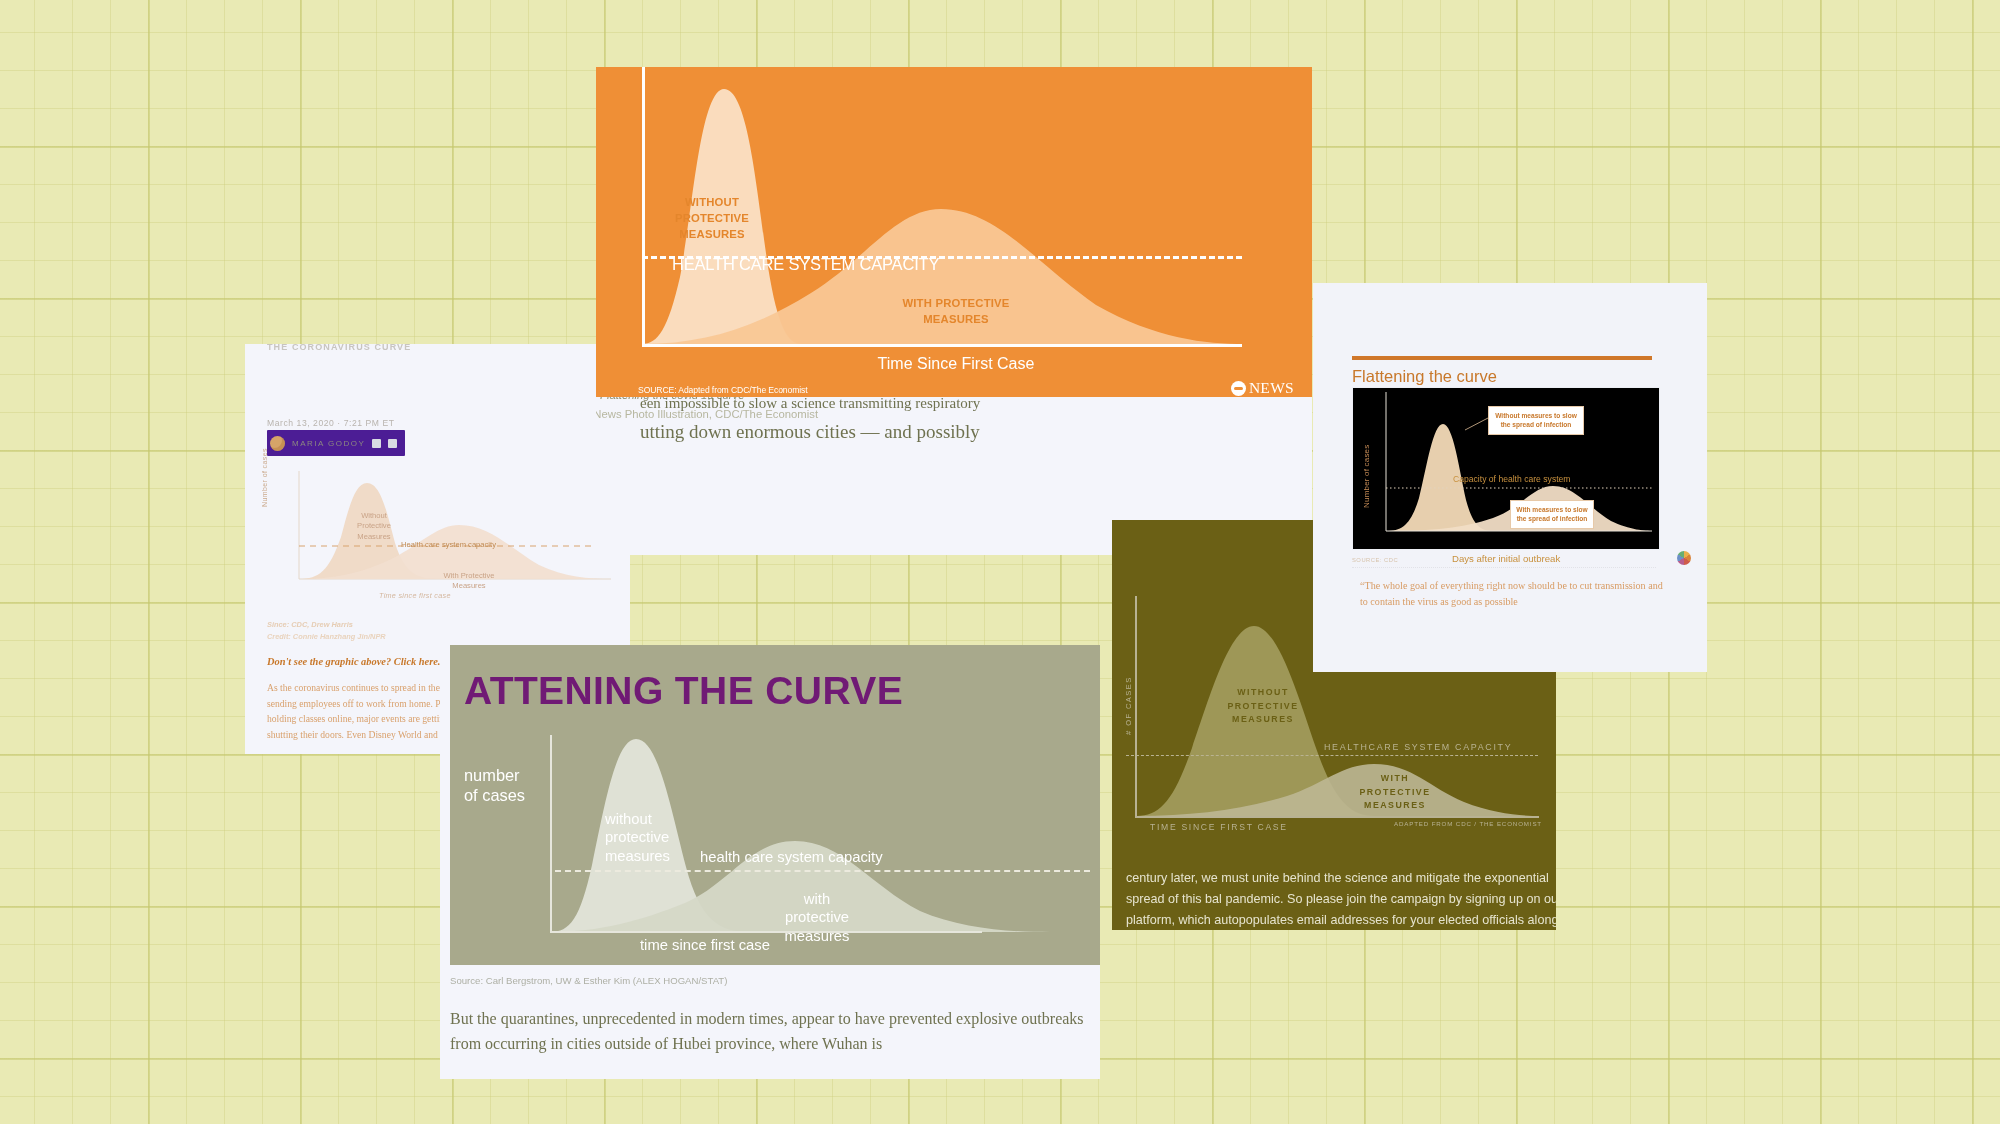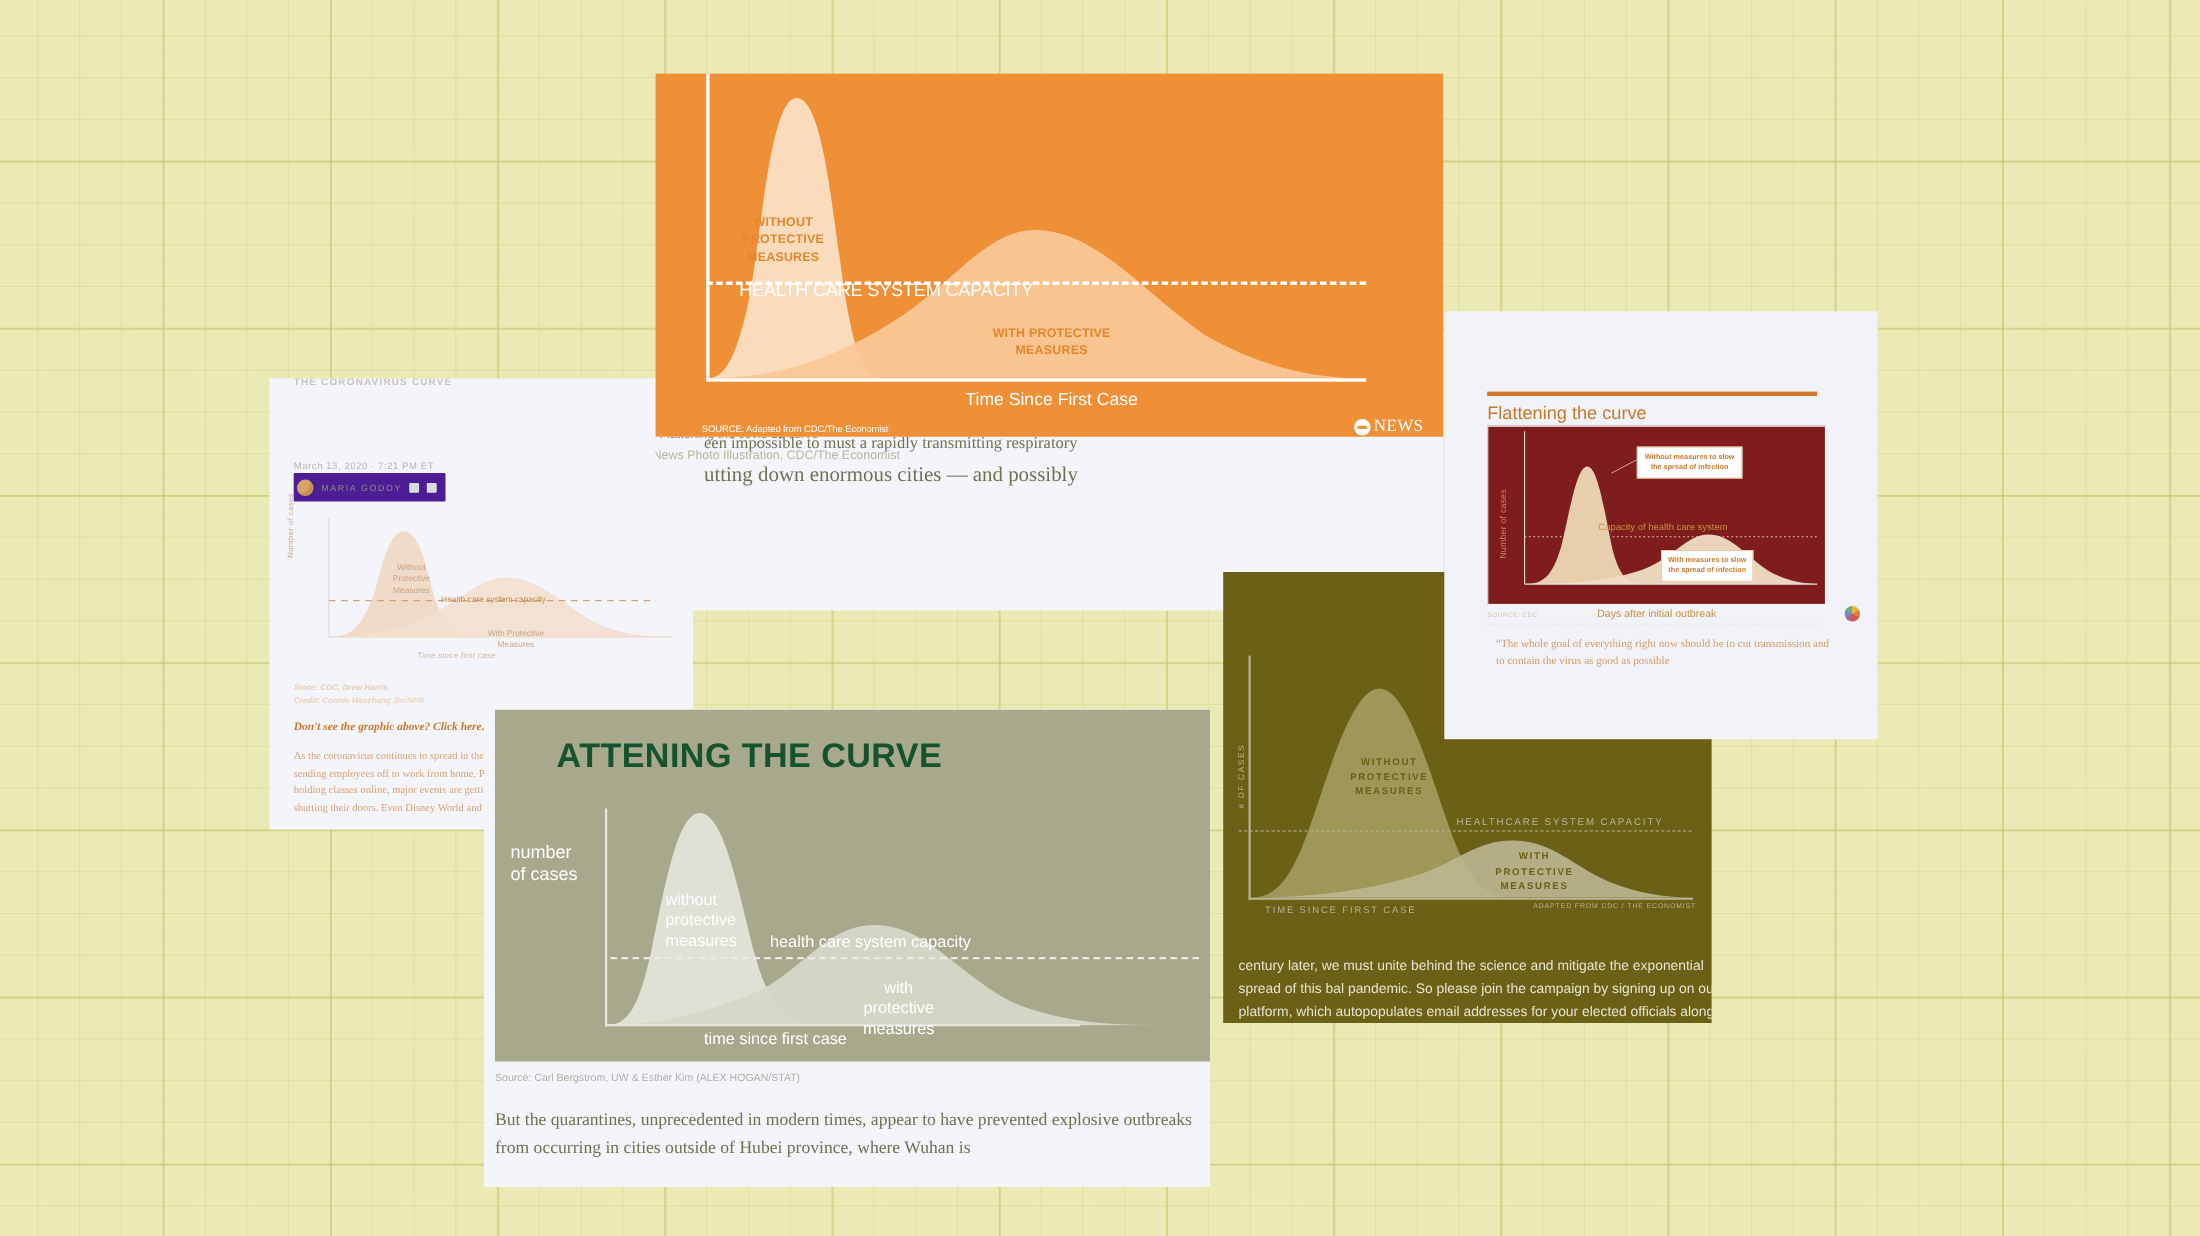--- a/index.html
+++ b/index.html
@@ -77,22 +77,22 @@
   #behind .cc2{position:absolute;left:-14px;top:11px;font-size:11.3px;color:#b7b7a0;
      font-family:"Liberation Sans",sans-serif;}
   #behind .t1{position:absolute;left:44px;top:-2px;font-size:15px;color:#6f7250;
      font-family:"Liberation Serif",serif;white-space:nowrap;}
   #behind .t2{position:absolute;left:44px;top:24px;font-size:19px;color:#6f7250;
      font-family:"Liberation Serif",serif;white-space:nowrap;}
 
   
   #statwrap{left:440px;top:645px;width:660px;height:434px;background:#f4f5fb;}
   #stat{position:absolute;left:10px;top:0px;width:650px;height:320px;background:#a8a98c;}
-  #stat .ttl{position:absolute;left:14px;top:24px;font-size:31px;font-weight:700;color:#14532d;
-     letter-spacing:.4px;white-space:nowrap;margin-left:42px;}
+  #stat .ttl{position:absolute;left:14px;top:24px;font-size:39px;font-weight:700;color:#701a75;
+     letter-spacing:.4px;white-space:nowrap;}
   #stat .ylab{position:absolute;left:14px;top:120px;font-size:16.4px;color:#fff;line-height:1.22;}
   #stat .axisV{position:absolute;left:100px;top:90px;width:2px;height:198px;background:#e6e6dc;}
   #stat .axisH{position:absolute;left:100px;top:286px;width:432px;height:2px;background:#e6e6dc;}
   #stat .dash{position:absolute;left:105px;top:225px;width:535px;height:0;border-top:2px dashed #eceade;}
   #stat .cap{position:absolute;left:250px;top:204px;font-size:14.8px;color:#fff;}
   #stat .wo{position:absolute;left:155px;top:165px;width:110px;font-size:14.8px;color:#fff;line-height:1.24;}
   #stat .w{position:absolute;left:312px;top:245px;width:110px;font-size:14.8px;color:#fff;
      line-height:1.24;text-align:center;}
   #stat .xlab{position:absolute;left:190px;top:292px;font-size:14.8px;color:#fff;}
   #statwrap .src{position:absolute;left:10px;top:330px;font-size:9.6px;color:#aeb0a5;}
@@ -115,21 +115,21 @@
   #dark .adapt{position:absolute;right:14px;top:300px;font-size:6.2px;letter-spacing:.85px;color:#b8b293;}
   #dark .body{position:absolute;left:14px;top:348px;width:440px;font-size:12.6px;line-height:1.66;
      color:#e6e4cf;}
 
   
   #nbc{left:1313px;top:283px;width:394px;height:389px;background:#f2f3f9;}
   #nbc .intro{position:absolute;left:47px;top:-6px;width:310px;font-size:10.1px;line-height:1.58;
      color:#d89b63;font-family:"Liberation Serif",serif;}
   #nbc .rule{position:absolute;left:39px;top:73px;width:300px;height:4px;background:#d0772a;}
   #nbc h2{position:absolute;left:39px;top:84px;margin:0;font-size:16.5px;font-weight:400;color:#c8782b;}
-  #nbc .fig{position:absolute;left:39px;top:104px;width:306px;height:161px;background:#7f1d1d;
+  #nbc .fig{position:absolute;left:39px;top:104px;width:306px;height:161px;background:#000000;
      border:1px solid #eceef4;}
   #nbc .ylab{position:absolute;left:9px;top:120px;font-size:8px;color:#c58b56;letter-spacing:.2px;
      transform:rotate(-90deg);transform-origin:left top;white-space:nowrap;}
   #nbc .cap{position:absolute;left:100px;top:86px;font-size:8.6px;color:#c8913f;}
   #nbc .box1{position:absolute;left:135px;top:18px;width:90px;padding:5px 2px;background:#fff;
      border:1px solid #e7c9a8;font-size:6.6px;color:#c8782b;text-align:center;line-height:1.3;font-weight:700;}
   #nbc .box2{position:absolute;left:157px;top:112px;width:78px;padding:5px 2px;background:#fff;
      border:1px solid #e7c9a8;font-size:6.6px;color:#c8782b;text-align:center;line-height:1.3;font-weight:700;}
   #nbc .xlab{position:absolute;left:139px;top:270px;font-size:9.6px;color:#c8913f;}
   #nbc .src{position:absolute;left:39px;top:274px;font-size:5.8px;color:#d7c3ac;letter-spacing:.5px;}
@@ -177,21 +177,21 @@
   <div class="cap2">Credit: Connie Hanzhang Jin/NPR</div>
   <div class="clickhere">Don't see the graphic above? Click here.</div>
   <div class="body">
       <p>As the coronavirus continues to spread in the U.S., more and more businesses are sending employees off to work from home. Public schools are closing, universities are holding classes online, major events are getting canceled, and cultural institutions are shutting their doors. Even Disney World and Disneyland are set to close. The</p>
     </div>
 </div>
 
 <div class="panel" id="behind">
   <div class="cc">Flattening the covid 19 curve</div>
   <div class="cc2">C News Photo Illustration, CDC/The Economist</div>
-  <div class="t1">een impossible to must a rapidly transmitting respiratory</div>
+  <div class="t1">een impossible to slow a science transmitting respiratory</div>
   <div class="t2">utting down enormous cities — and possibly</div>
 </div>
 
 <div class="panel" id="abc">
   <svg width="716" height="285" viewBox="0 0 716 285" style="position:absolute;left:0;top:0">
     <path d="M46,277 C 62,277 72,262 84,210 C 96,150 104,22 128,22 C 152,22 160,120 172,200 C 182,262 192,277 206,277 Z" fill="#fadcbd"></path>
     <path d="M46,277 C 110,277 160,260 215,226 C 270,192 300,142 345,142 C 400,142 440,196 500,238 C 560,272 610,277 648,277 Z" fill="#f9c795" opacity="0.95"></path>
   </svg>
   <div class="axisV"></div>
   <div class="axisH"></div>

